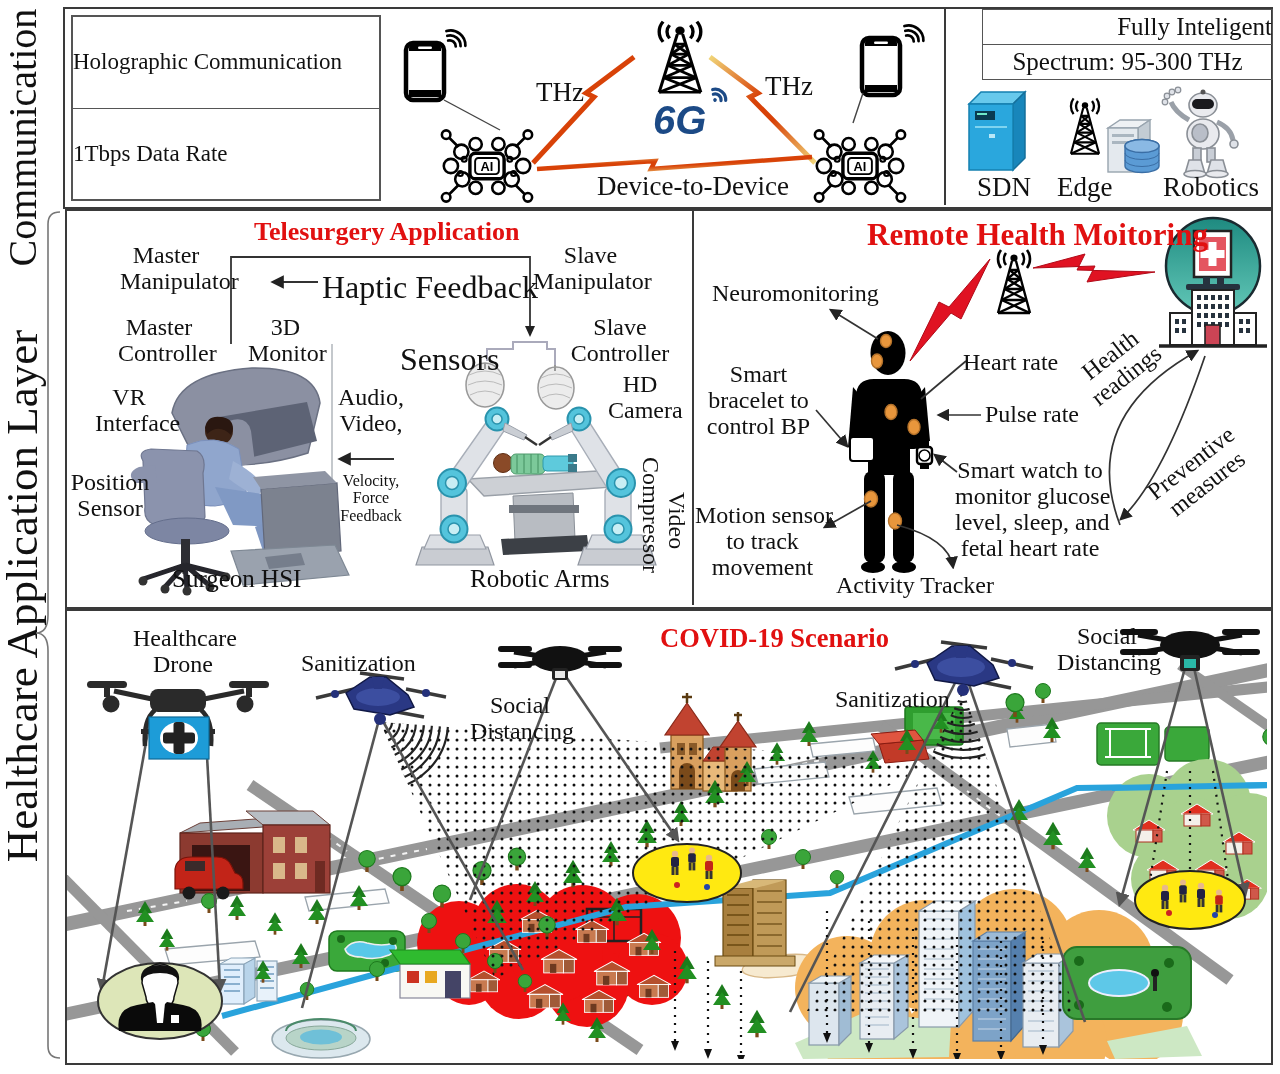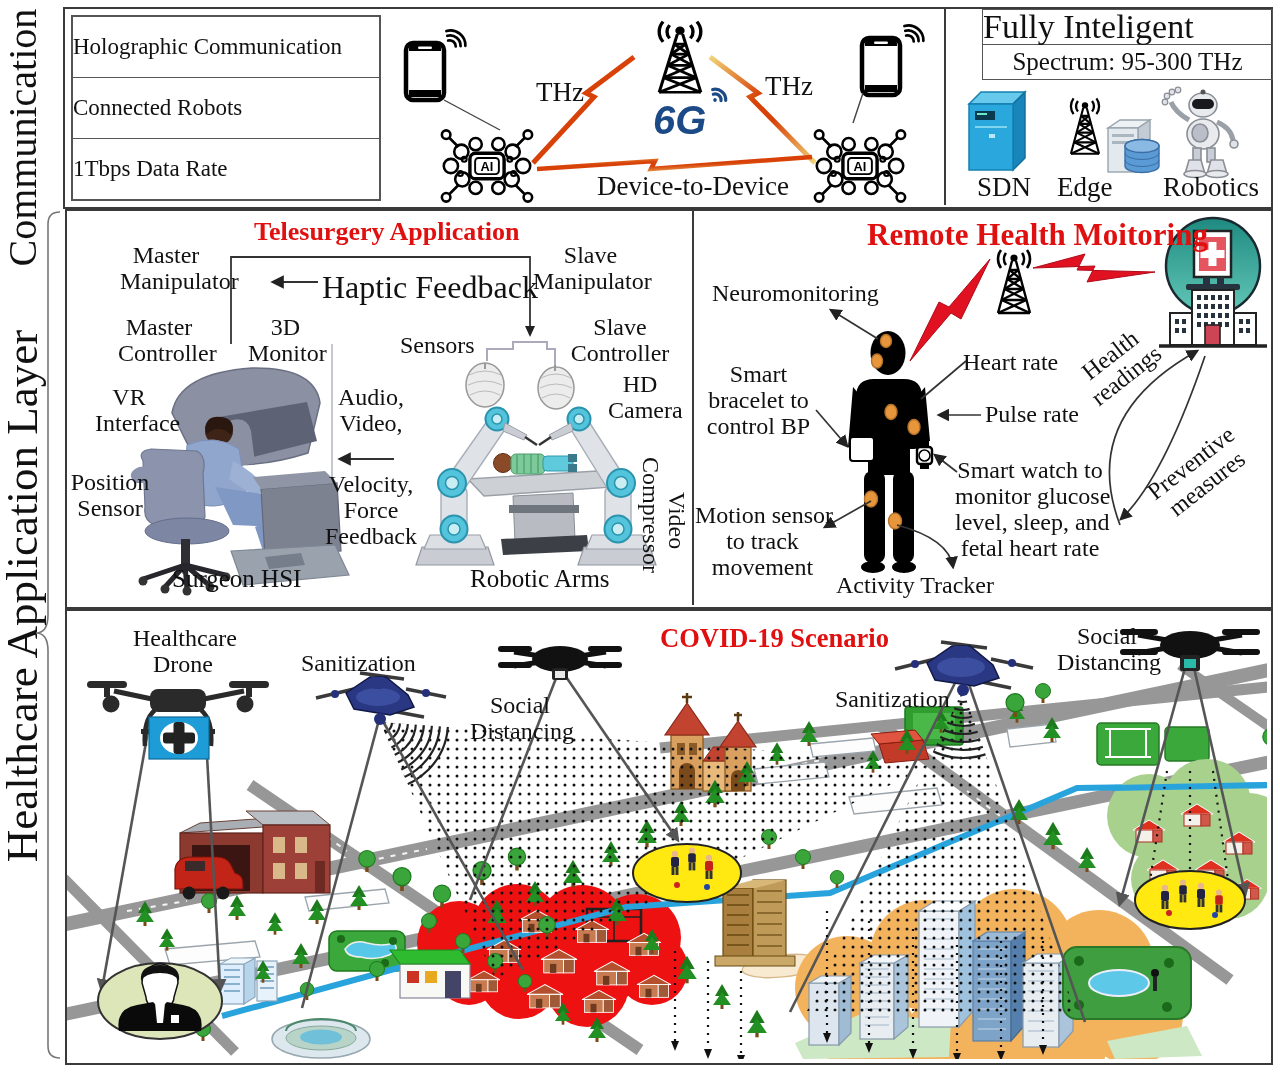--- a/index.html
+++ b/index.html
@@ -23,35 +23,32 @@
 <div class="box" style="left:63px;top:7px;width:1206px;height:198px"></div>
 <div class="abs" style="left:944px;top:7px;width:2px;height:198px;background:#3a3a3a"></div>
 
 <div class="abs" style="left:71px;top:15px;width:308px;height:184px;border:1.5px solid #555">
 <table class="feat">
 <tbody>
         <tr>
           <td>Holographic Communication</td>
         </tr>
 <tr>
-          <td>Connected Robots</td>
-        </tr>
-<tr>
           <td>1Tbps Data Rate</td>
         </tr>
 </tbody>
     </table>
 </div>
 
 <div class="lbl" style="left:536px;top:78px;font-size:27px">THz</div>
 <div class="lbl" style="left:765px;top:72px;font-size:27px">THz</div>
 <div class="lbl" style="left:597px;top:172px;font-size:27px">Device-to-Device</div>
 
 <div class="abs" style="left:982px;top:9px;width:289px;height:69px;border:1.5px solid #555">
- <div style="border-bottom:1.5px solid #555;height:34px;text-align:left;font-size:34px;line-height:34px">Fully Inteligent</div>
+ <div style="border-bottom:1.5px solid #555;height:34px;text-align:right;font-size:25px;line-height:34px">Fully Inteligent</div>
  <div style="height:33px;text-align:center;font-size:25px;line-height:33px">Spectrum: 95-300 THz</div>
 </div>
 
 <svg class="abs" style="left:63px;top:8px" width="1206" height="197" viewBox="0 0 1206 197">
 <defs>
 <linearGradient id="boltg" x1="0" y1="0" x2="1" y2="1">
 <stop offset="0" stop-color="#f0d478"></stop>
         <stop offset="0.42" stop-color="#d84208"></stop>
         <stop offset="0.6" stop-color="#d84208"></stop>
         <stop offset="1" stop-color="#f0d478"></stop>
@@ -370,27 +367,27 @@
 </svg>
 
 <div class="lbl red" style="left:254px;top:218px;font-size:26px">Telesurgery Application</div>
 <div class="lbl red" style="left:867px;top:218px;font-size:31px">Remote Health Moitoring</div>
 
 <div class="lbl" style="left:120px;top:243px;width:92px;font-size:24px">Master<br>Manipulator</div>
 <div class="lbl" style="left:533px;top:243px;width:115px;font-size:24px">Slave<br>Manipulator</div>
 <div class="lbl" style="left:322px;top:270px;font-size:32px">Haptic Feedback</div>
 <div class="lbl" style="left:118px;top:315px;width:82px;font-size:24px">Master<br>Controller</div>
 <div class="lbl" style="left:248px;top:315px;width:75px;font-size:24px">3D<br>Monitor</div>
-<div class="lbl" style="left:400px;top:333px;font-size:24px">Sensors</div>
+<div class="lbl" style="left:400px;top:342px;font-size:32px">Sensors</div>
 <div class="lbl" style="left:570px;top:315px;width:100px;font-size:24px">Slave<br>Controller</div>
 <div class="lbl" style="left:95px;top:385px;width:68px;font-size:24px">VR<br>Interface</div>
 <div class="lbl" style="left:337px;top:385px;width:68px;font-size:24px">Audio,<br>Video,</div>
 <div class="lbl" style="left:608px;top:372px;width:64px;font-size:24px">HD<br>Camera</div>
 <div class="lbl" style="left:70px;top:470px;width:80px;font-size:24px">Position<br>Sensor</div>
-<div class="lbl" style="left:325px;top:472px;width:92px;font-size:24px">Velocity,<br>Force<br>Feedback</div>
+<div class="lbl" style="left:325px;top:472px;width:92px;font-size:16px">Velocity,<br>Force<br>Feedback</div>
 <div class="lbl" style="left:172px;top:565px;font-size:25px">Surgeon HSI</div>
 <div class="lbl" style="left:470px;top:565px;font-size:25px">Robotic Arms</div>
 <div class="lbl" style="left:663px;top:492px;font-size:24px;writing-mode:vertical-rl">Video</div>
 <div class="lbl" style="left:637px;top:457px;font-size:24px;writing-mode:vertical-rl">Compressor</div>
 
 <div class="lbl" style="left:712px;top:281px;font-size:24px">Neuromonitoring</div>
 <div class="lbl" style="left:706px;top:362px;width:105px;font-size:24px">Smart<br>bracelet to<br>control BP</div>
 <div class="lbl" style="left:963px;top:350px;font-size:24px">Heart rate</div>
 <div class="lbl" style="left:985px;top:402px;font-size:24px">Pulse rate</div>
 <div class="lbl" style="left:955px;top:458px;width:150px;font-size:24px">Smart watch to<br>monitor glucose<br>level, sleep, and<br>fetal heart rate</div>

